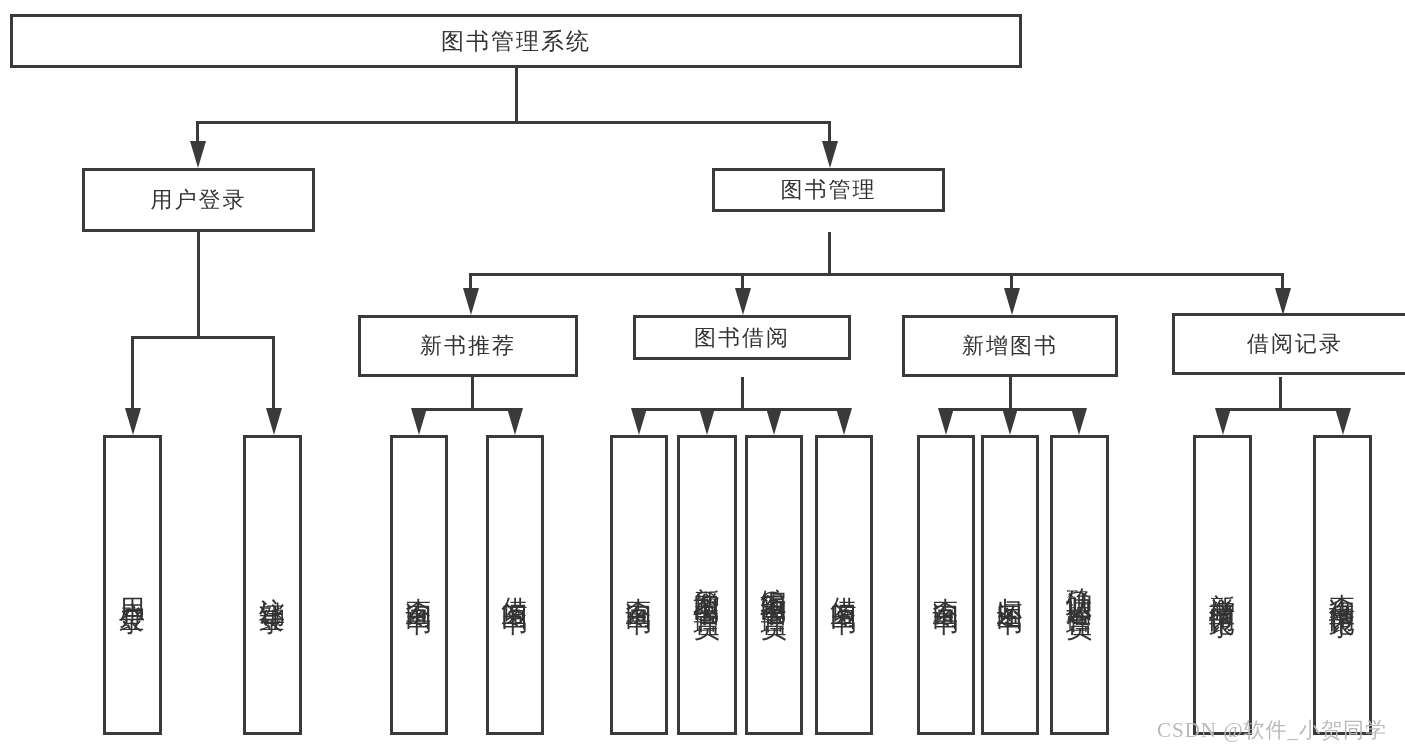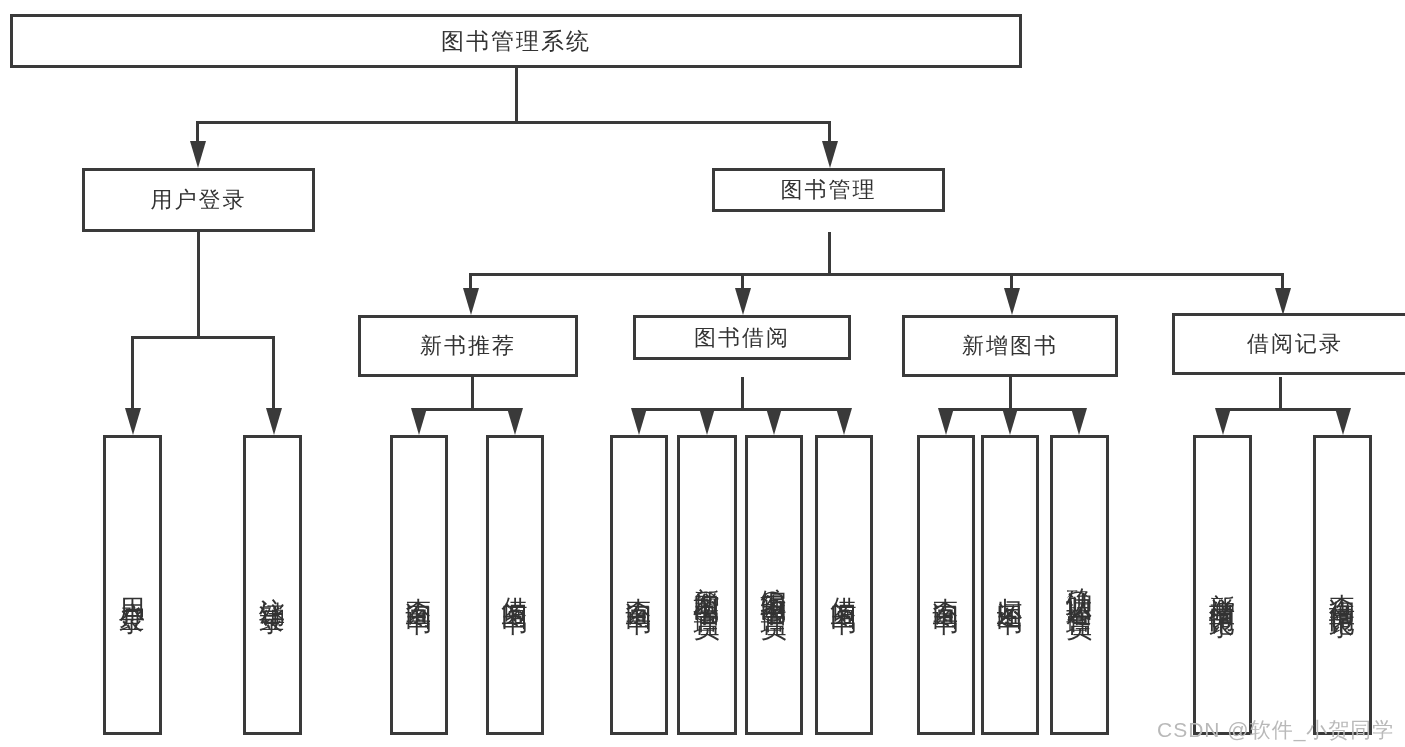--- a/index.html
+++ b/index.html
@@ -23,20 +23,21 @@
   .line { position:absolute; background:var(--line,#3a3a3a); }
   .tri {
     position:absolute; width:0; height:0;
     border-left:8px solid transparent; border-right:8px solid transparent;
     border-top:27px solid var(--line,#3a3a3a);
   }
   .watermark {
     position:absolute; left:1157px; top:716px; z-index:5;
     color:var(--watermark,#b9b9b9); font-size:21px; white-space:nowrap;
     letter-spacing:1px;
+    font-family:Liberation Serif, serif;
   }
 </style>
 </head>
 <body>
 
 <div class="stage">
 
   <div class="box h title" style="left:10px;top:14px;width:1012px;height:54px">
     <span>图书管理系统</span>
   </div>

